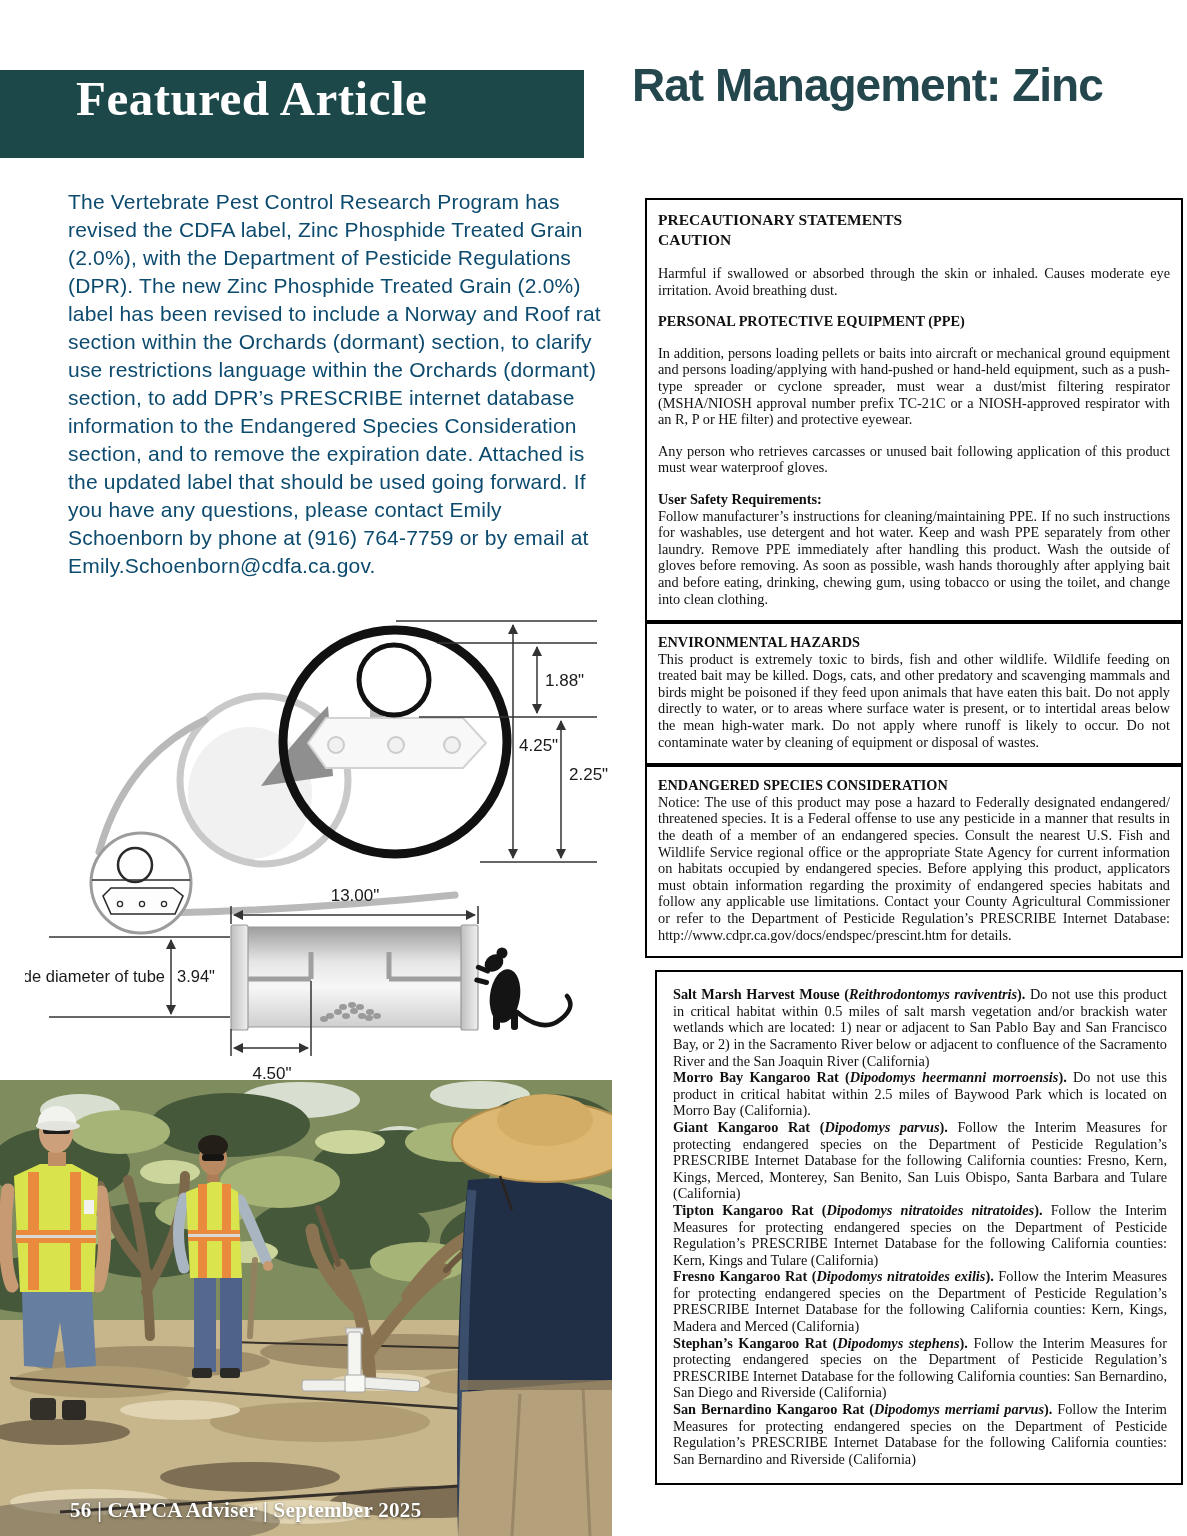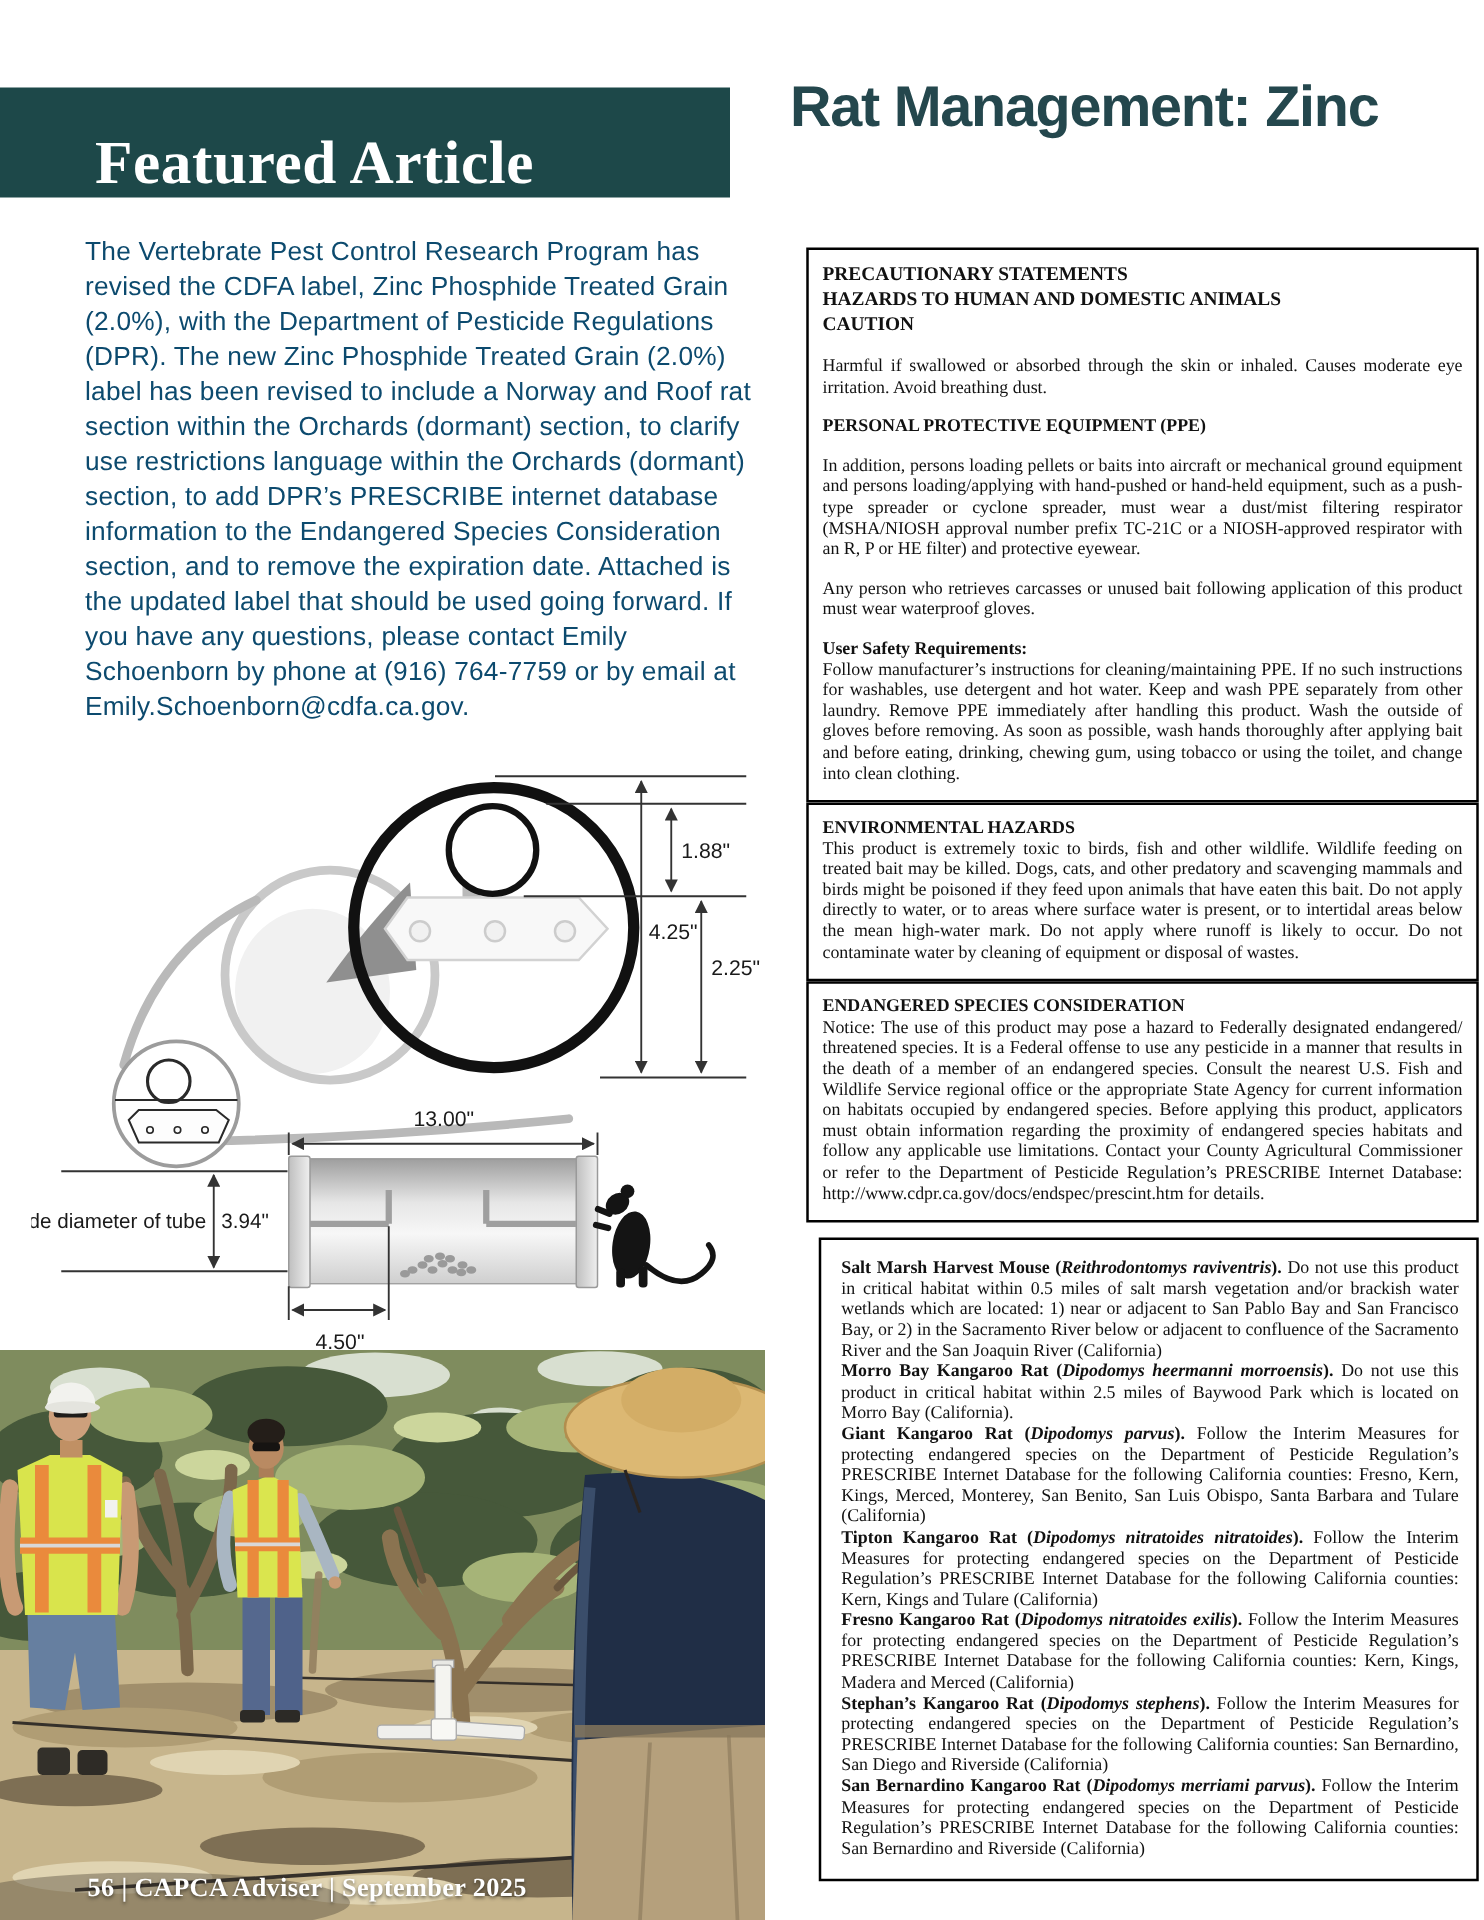--- a/index.html
+++ b/index.html
@@ -1,19 +1,19 @@
 <!DOCTYPE html>
 <html><head>
 <meta charset="utf-8">
 <style>
   html,body{margin:0;padding:0}
   body{width:1187px;height:1536px;position:relative;overflow:hidden;background:#fff;
        font-family:"Liberation Sans",sans-serif}
   .banner{position:absolute;left:0;top:70px;width:584px;height:88px;background:#1d4849;
-          display:flex;align-items:flex-end;padding-left:76px;box-sizing:border-box}
+          display:flex;align-items:flex-start;padding-left:76px;box-sizing:border-box}
   .banner span{color:#fff;font-family:"Liberation Serif",serif;font-weight:700;font-size:49px;letter-spacing:.5px}
   .title{position:absolute;left:632px;top:58px;margin:0;color:#24474d;font-size:46px;font-weight:700;
          letter-spacing:-1px;white-space:nowrap;font-family:"Liberation Sans",sans-serif}
   .intro{position:absolute;left:68px;top:188px;width:552px;margin:0;font-size:21px;line-height:28px;
          color:#0c4a6e;letter-spacing:.2px}
   .diagram{position:absolute;left:25px;top:608px;width:595px;height:475px}
   .photo{position:absolute;left:0;top:1080px;width:612px;height:456px}
   .footer{position:absolute;left:70px;top:1498px;color:#fff;font-family:"Liberation Serif",serif;
           font-weight:700;font-size:21px;letter-spacing:.3px;text-shadow:0 1px 3px rgba(0,0,0,.55)}
   .rightcol{position:absolute;left:645px;top:198px;width:538px;font-family:"Liberation Serif",serif;
@@ -269,21 +269,20 @@
       <path d="M 500,96 L 512,130" stroke="#2a2420" stroke-width="2.5" fill="none"></path>
     </g>
   </svg>
 
   <div class="footer">56 | CAPCA Adviser | September 2025</div>
 
   <div class="rightcol">
 
     <div class="lbox">
       <p class="c b h">PRECAUTIONARY STATEMENTS</p>
-      <p class="c b h">HAZARDS TO HUMAN AND DOMESTIC ANIMALS</p>
       <p class="c b h">CAUTION</p>
       <p class="mt">Harmful if swallowed or absorbed through the skin or inhaled.  Causes moderate eye irritation. Avoid breathing dust.</p>
       <p class="c b mt">PERSONAL PROTECTIVE EQUIPMENT (PPE)</p>
       <p class="mt">In addition, persons loading pellets or baits into aircraft or mechanical ground equipment and persons loading/applying with hand-pushed or hand-held equipment, such as a push-type spreader or cyclone spreader, must wear a dust/mist filtering respirator (MSHA/NIOSH approval number prefix TC-21C or a NIOSH-approved respirator with an R, P or HE filter) and protective eyewear.</p>
       <p class="mt">Any person who retrieves carcasses or unused bait following application of this product must wear waterproof gloves.</p>
       <p class="b mt">User Safety Requirements:</p>
       <p>Follow manufacturer’s instructions for cleaning/maintaining PPE.  If no such instructions for washables, use detergent and hot water.  Keep and wash PPE separately from other laundry. Remove PPE immediately after handling this product. Wash the outside of gloves before removing.  As soon as possible, wash hands thoroughly after applying bait and before eating, drinking, chewing gum, using tobacco or using the toilet, and change into clean clothing.</p>
     </div>
 
     <div class="lbox">

